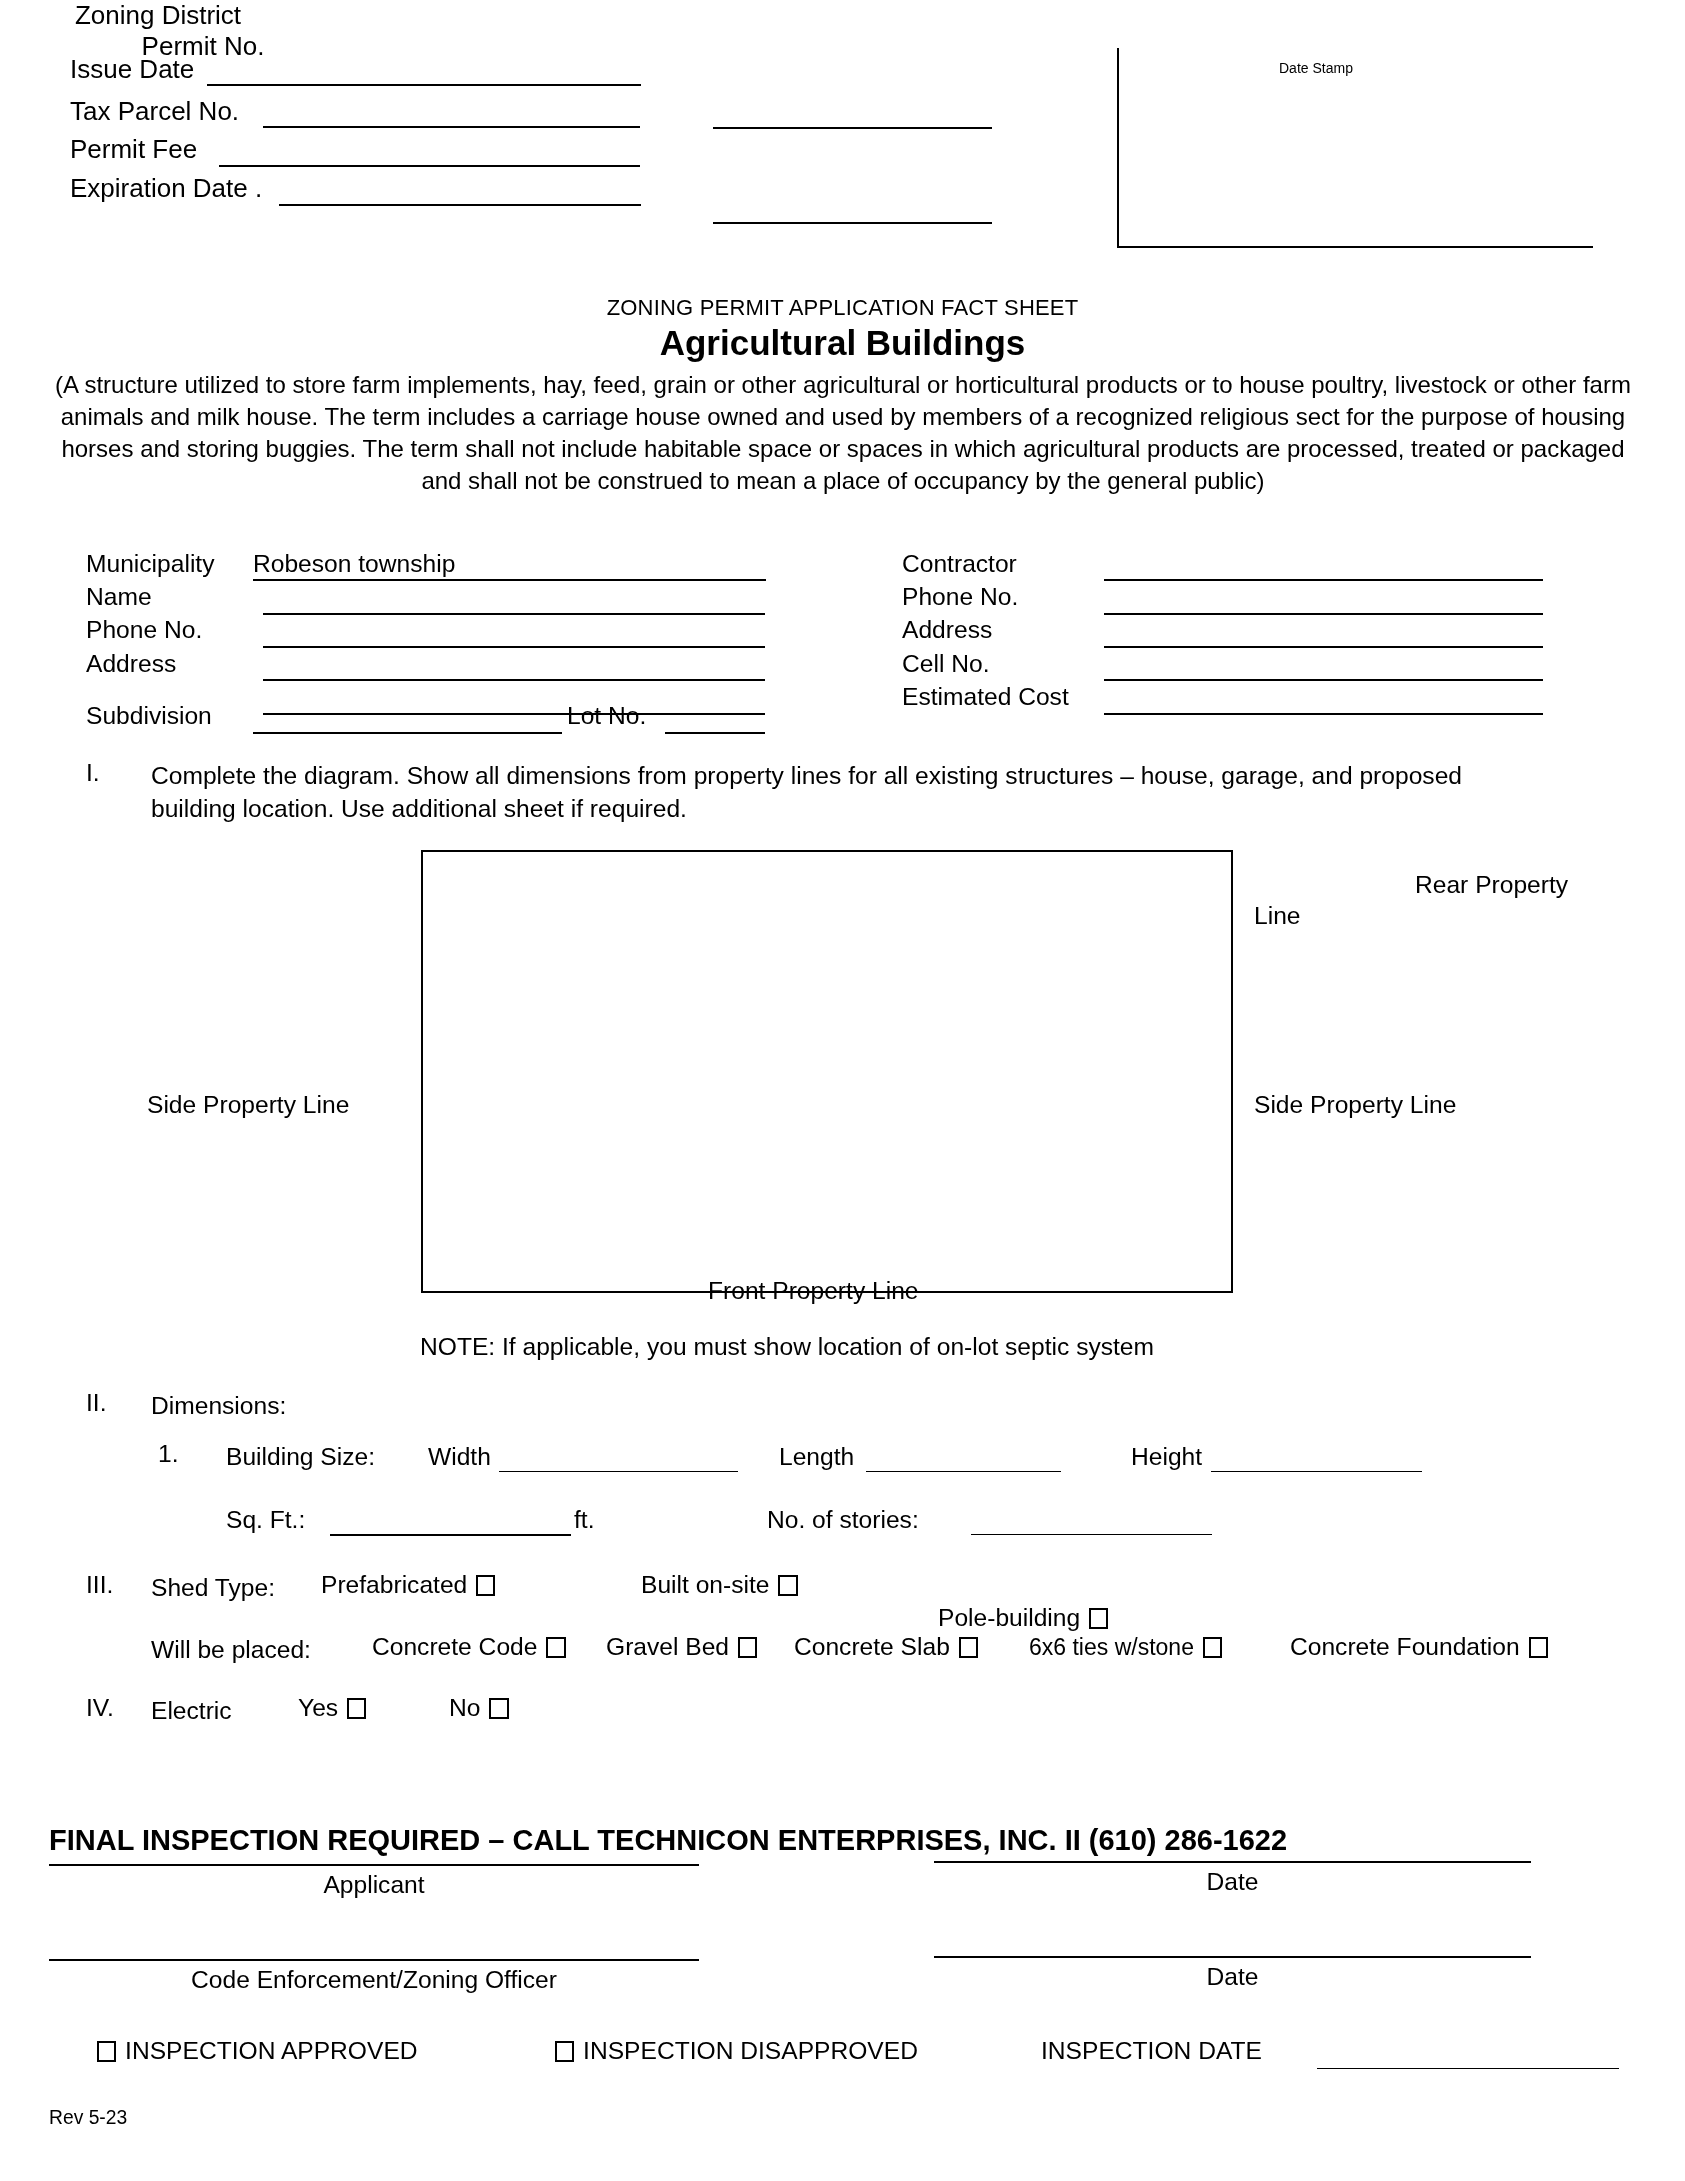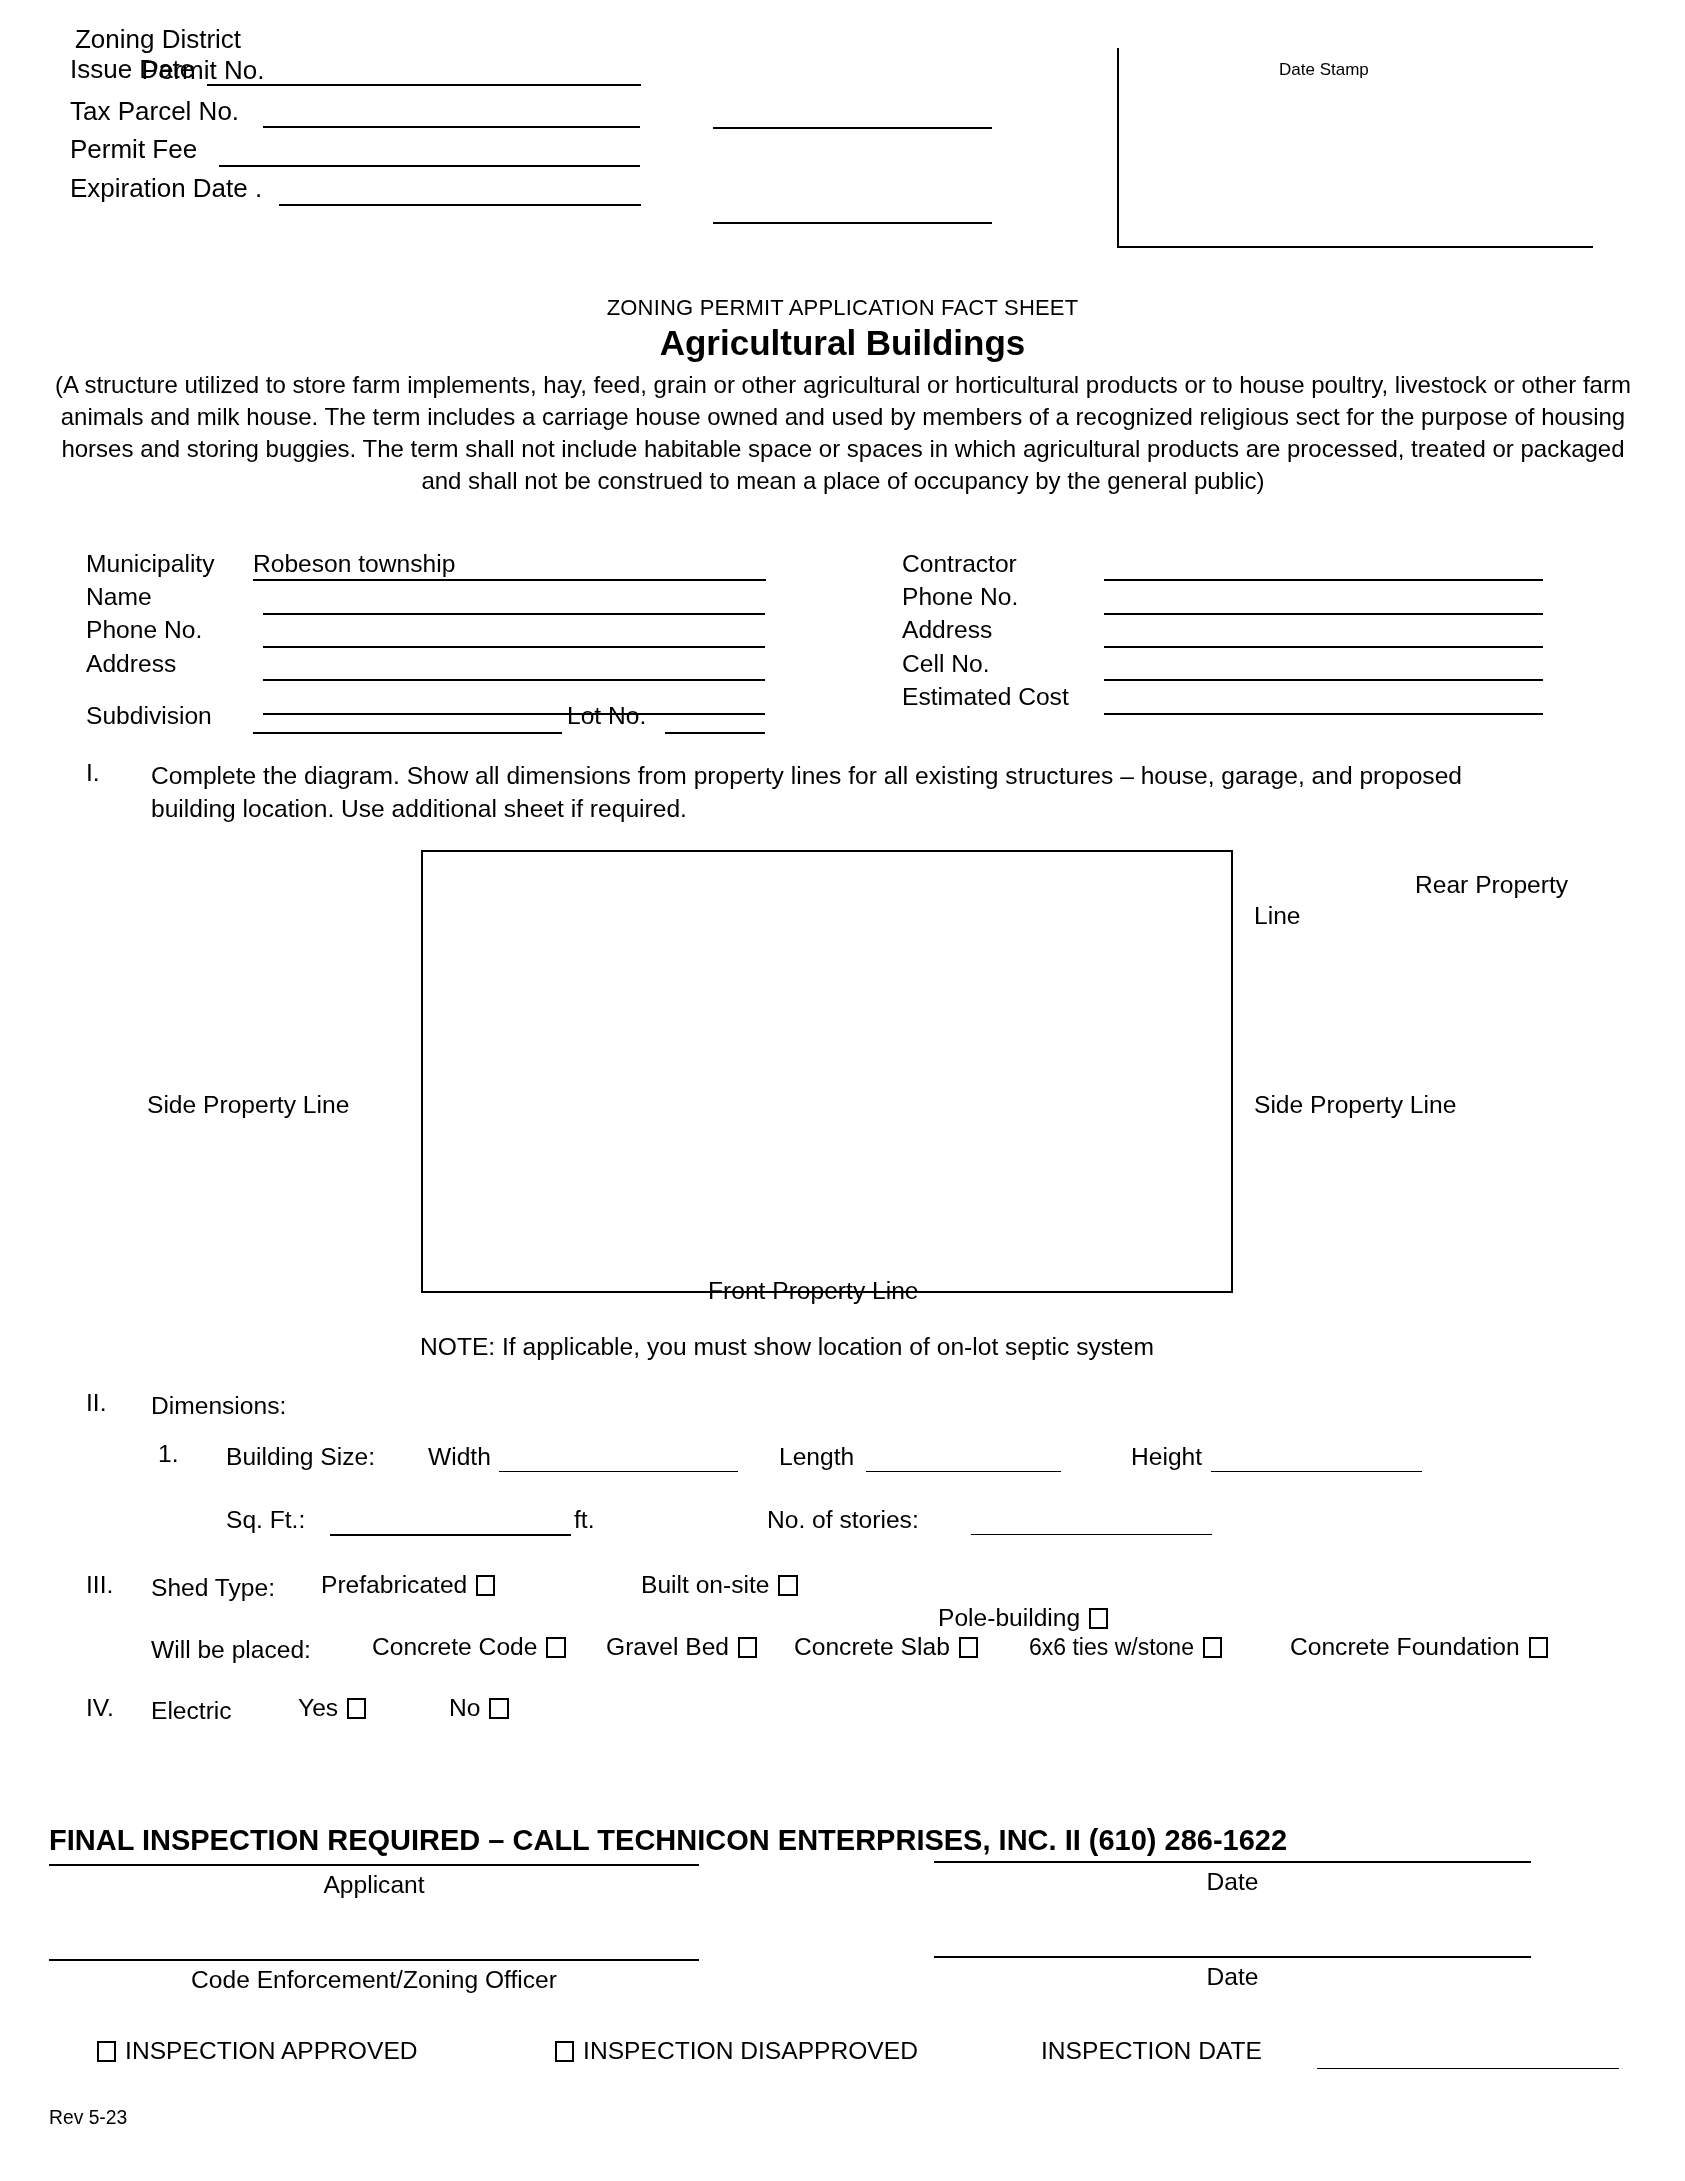--- a/index.html
+++ b/index.html
@@ -41,21 +41,21 @@
     text-align: center;
     white-space: nowrap;
   }
   .date-stamp-box {
     position: absolute;
     border-left: 2.6px solid #000;
     border-bottom: 2.6px solid #000;
   }
   .date-stamp-text {
     position: absolute;
-    font-size: 17px;
+    font-size: 14px;
     white-space: nowrap;
   }
 
   
   .facts-kicker {
     position: absolute;
     width: 100%;
     text-align: center;
     font-size: 22px;
     letter-spacing: 0.2px;
@@ -163,21 +163,21 @@
 
   <div class="hdr-label lbl" style="left:49px; top:95px;">Tax Parcel No.</div>
   <div class="rule" style="left:263px; top:126px; width:377px;"></div>
 
   <div class="hdr-label lbl" style="left:49px; top:133px;">Permit Fee</div>
   <div class="rule" style="left:219px; top:165px; width:421px;"></div>
 
   <div class="hdr-label lbl" style="left:49px; top:172px;">Expiration Date .</div>
   <div class="rule" style="left:279px; top:204px; width:362px;"></div>
 
-  <div class="zoning-title" style="left:702px; top:60px; width:316px;margin-top:24px;">Zoning District</div>
+  <div class="zoning-title" style="left:702px; top:60px; width:316px;">Zoning District</div>
   <div class="rule" style="left:713px; top:127px; width:279px;"></div>
 
   <div class="zoning-title" style="left:702px; top:151px; width:316px;padding-left:45px;">Permit No.</div>
   <div class="rule" style="left:713px; top:222px; width:279px;"></div>
 
   <div class="date-stamp-box" style="left:1117px; top:48px; width:474px; height:198px;"></div>
   <div class="date-stamp-text" style="left:1279px; top:60px;">Date Stamp</div>
 
   <div class="facts-kicker" style="top:295px;">ZONING PERMIT APPLICATION FACT SHEET</div>
   <div class="doc-title" style="top:323px;">Agricultural Buildings</div>

